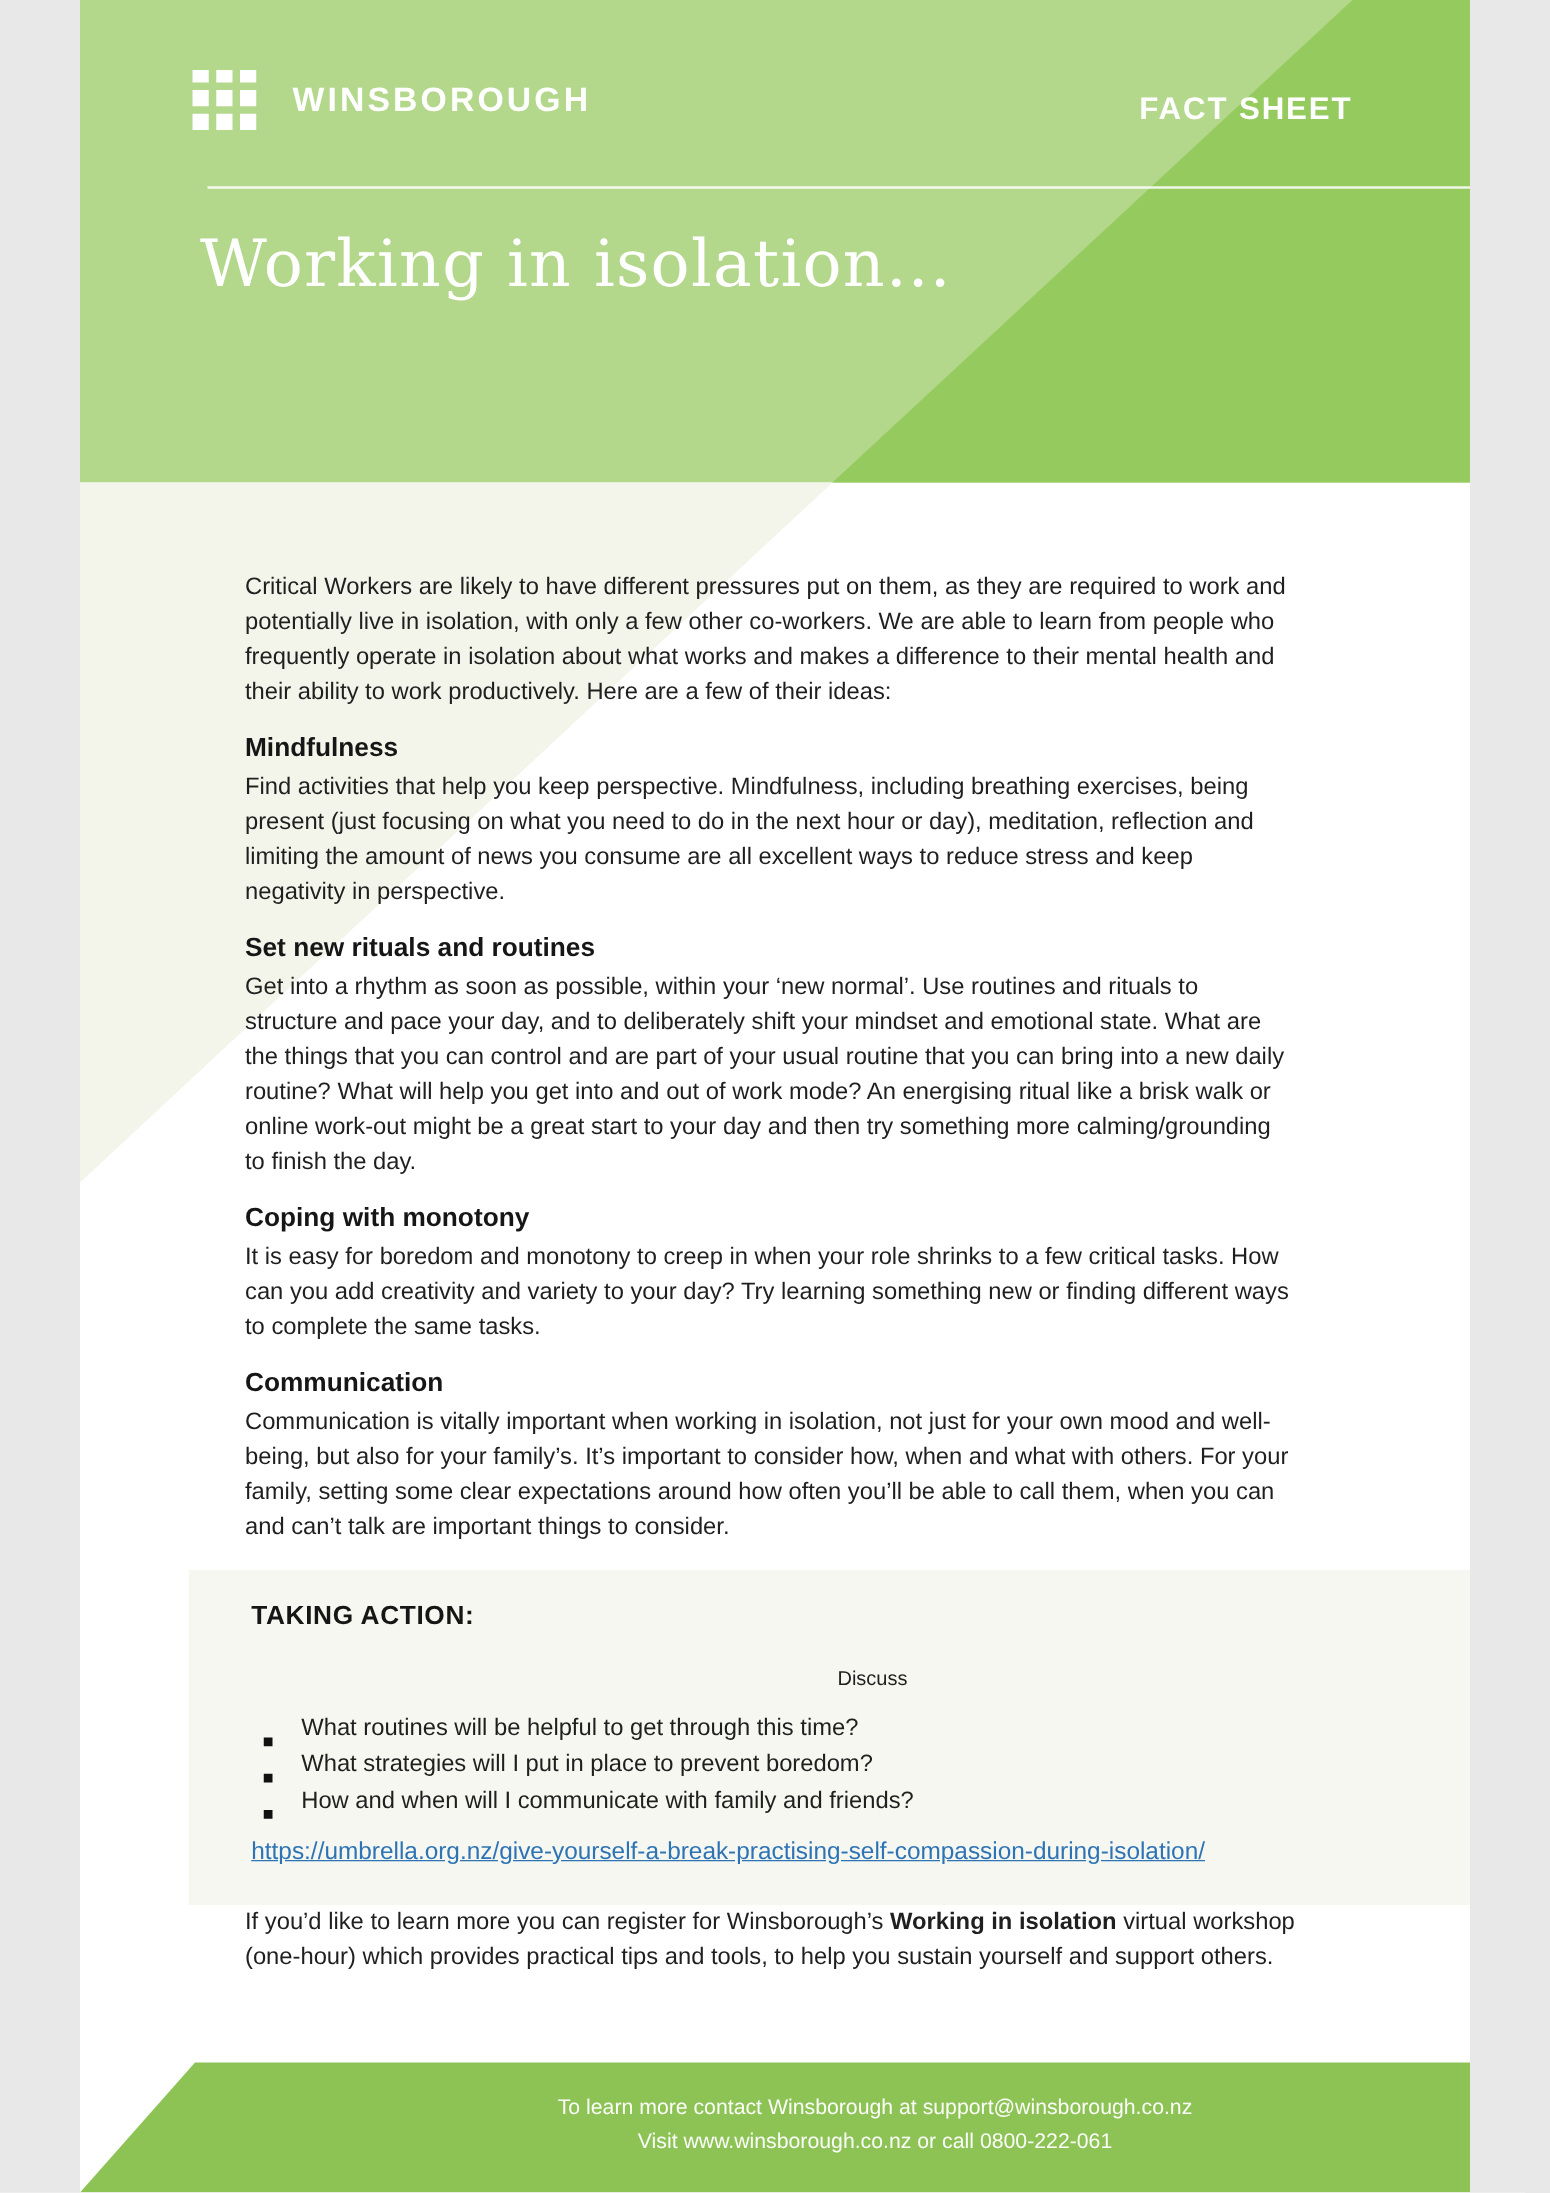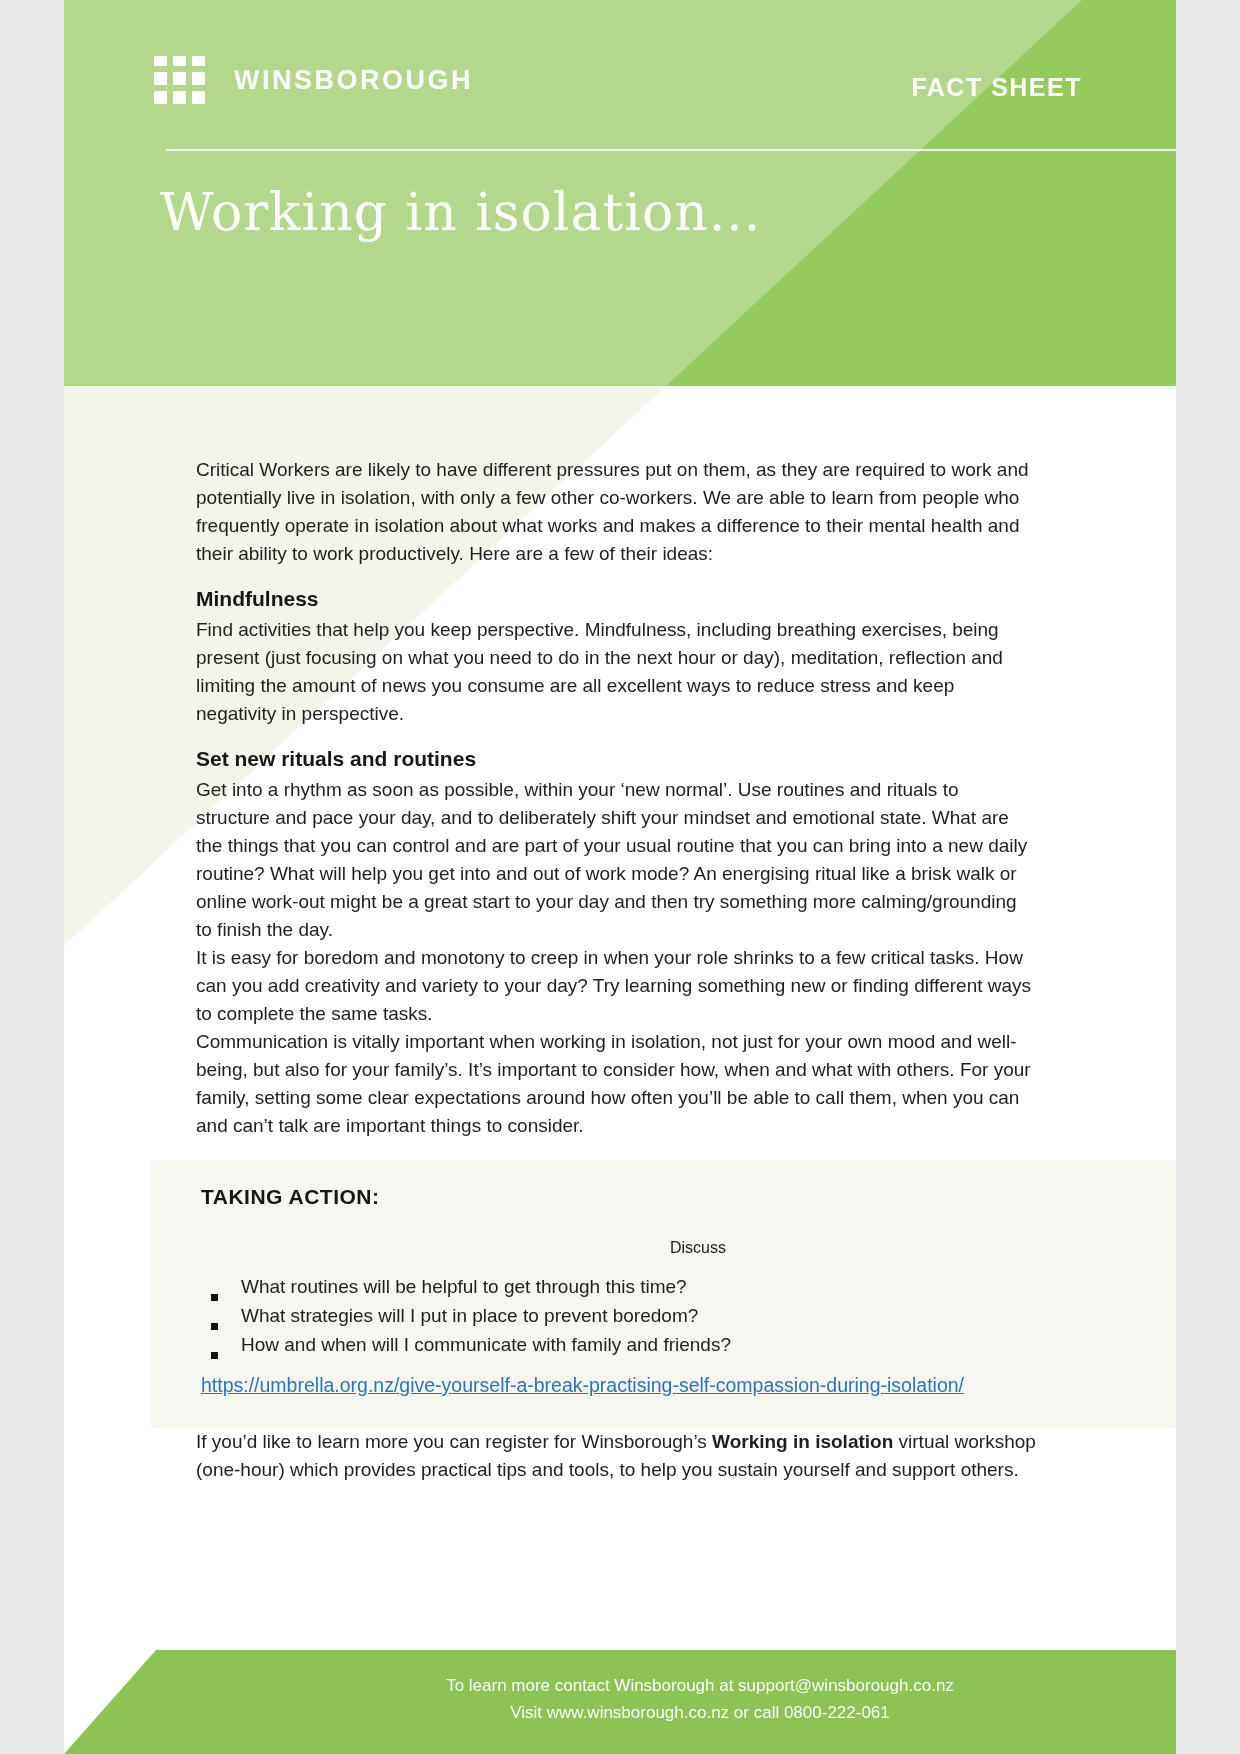--- a/index.html
+++ b/index.html
@@ -112,24 +112,26 @@
         <h2>Mindfulness</h2>
         <p>Find activities that help you keep perspective. Mindfulness, including breathing exercises, being present (just focusing on what you need to do in the next hour or day), meditation, reflection and limiting the amount of news you consume are all excellent ways to reduce stress and keep negativity in perspective.</p>
       </section>
 
       <section>
         <h2>Set new rituals and routines</h2>
         <p>Get into a rhythm as soon as possible, within your ‘new normal’.  Use routines and rituals to structure and pace your day, and to deliberately shift your mindset and emotional state. What are the things that you can control and are part of your usual routine that you can bring into a new daily routine? What will help you get into and out of work mode?  An energising ritual like a brisk walk or online work-out might be a great start to your day and then try something more calming/grounding to finish the day.</p>
       </section>
 
       <section>
+        <h2>Coping with monotony</h2>
         <p>It is easy for boredom and monotony to creep in when your role shrinks to a few critical tasks. How can you add creativity and variety to your day? Try learning something new or finding different ways to complete the same tasks.</p>
       </section>
 
       <section>
+        <h2>Communication</h2>
         <p>Communication is vitally important when working in isolation, not just for your own mood and well-being, but also for your family’s. It’s important to consider how, when and what with others. For your family, setting some clear expectations around how often you’ll be able to call them, when you can and can’t talk are important things to consider.</p>
       </section>
 
       <div class="action-box">
         <h2 class="box-title">TAKING ACTION:</h2>
 
         <h3 class="sub-heading">Discuss</h3>
         <ul>
           <li>
             <span class="sq-bullet"></span>

